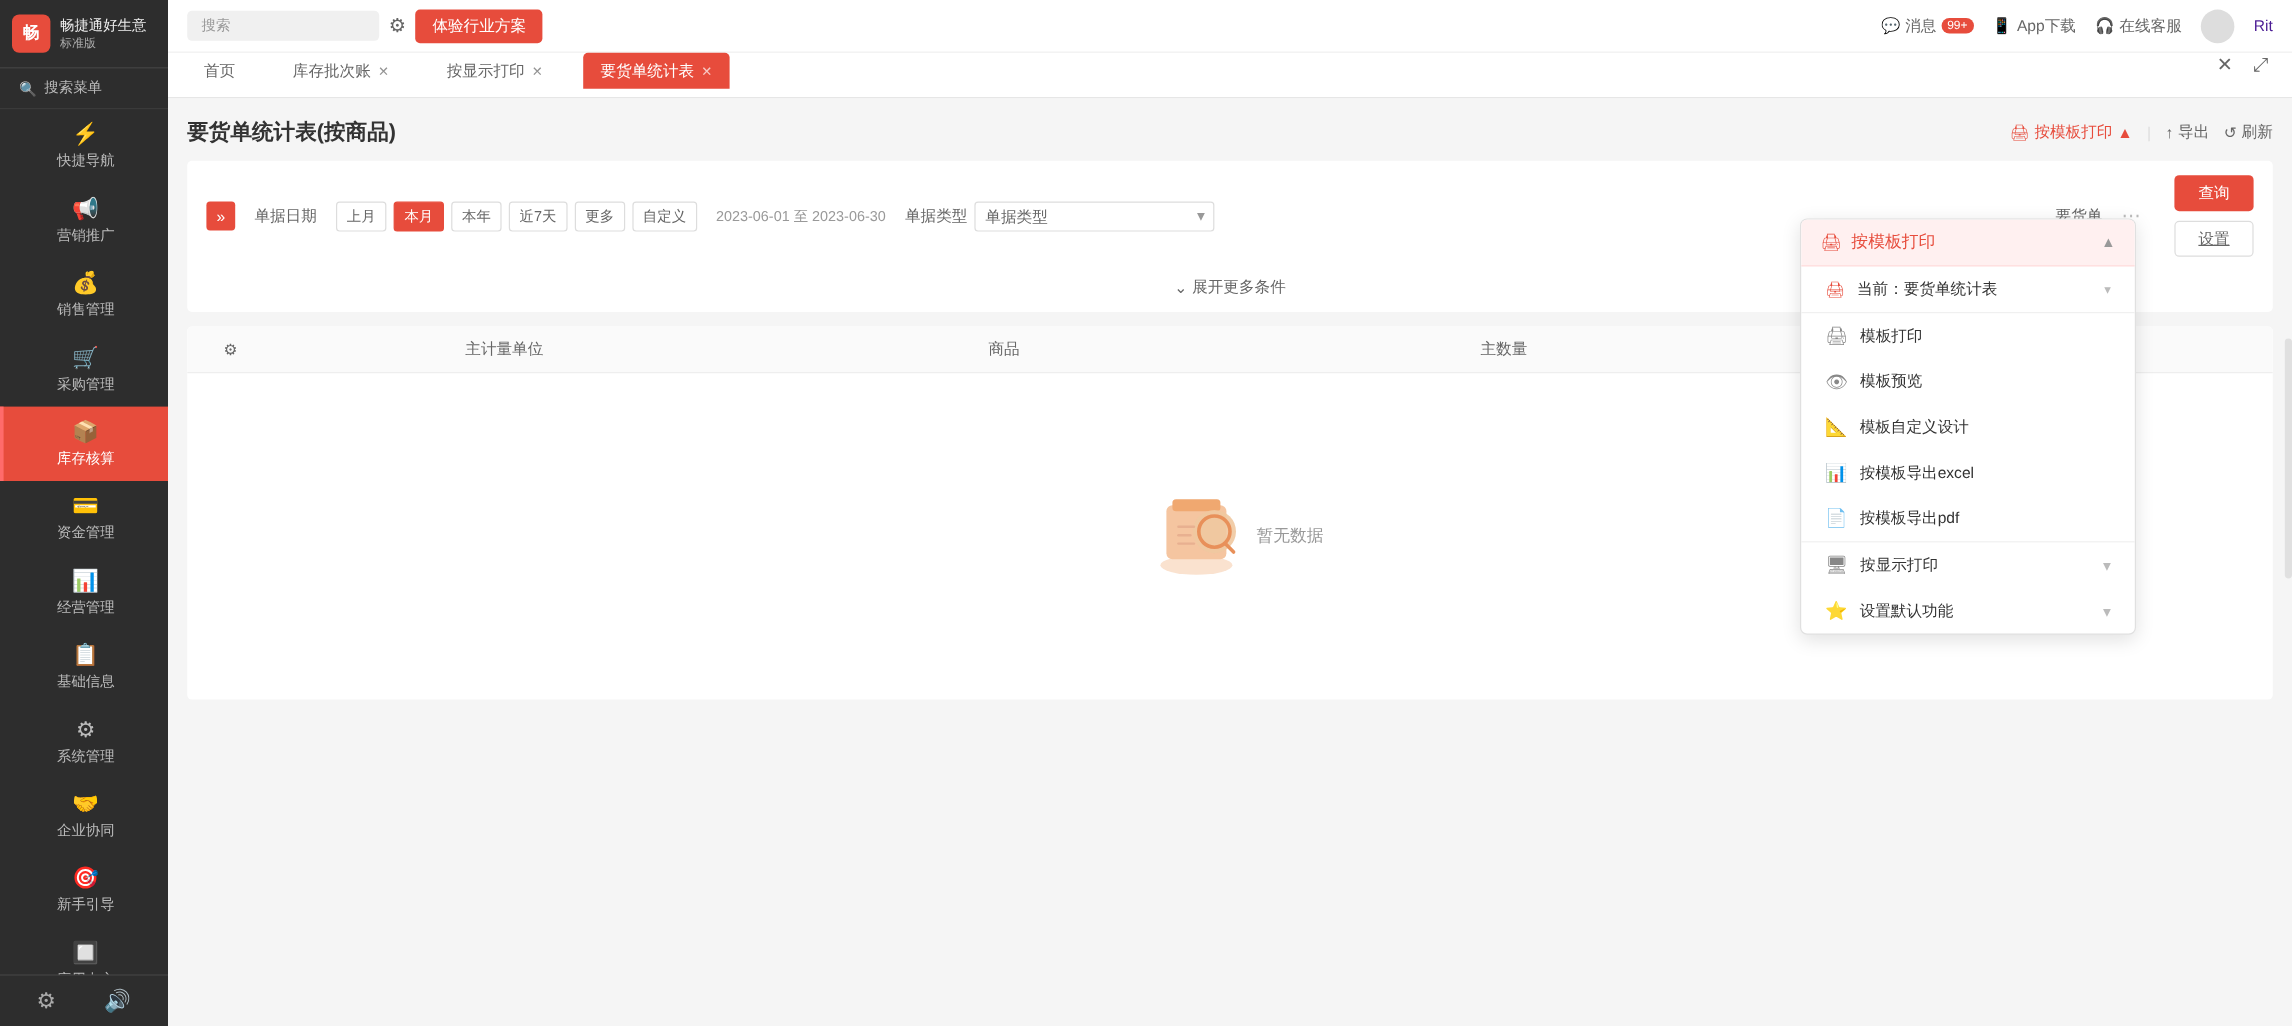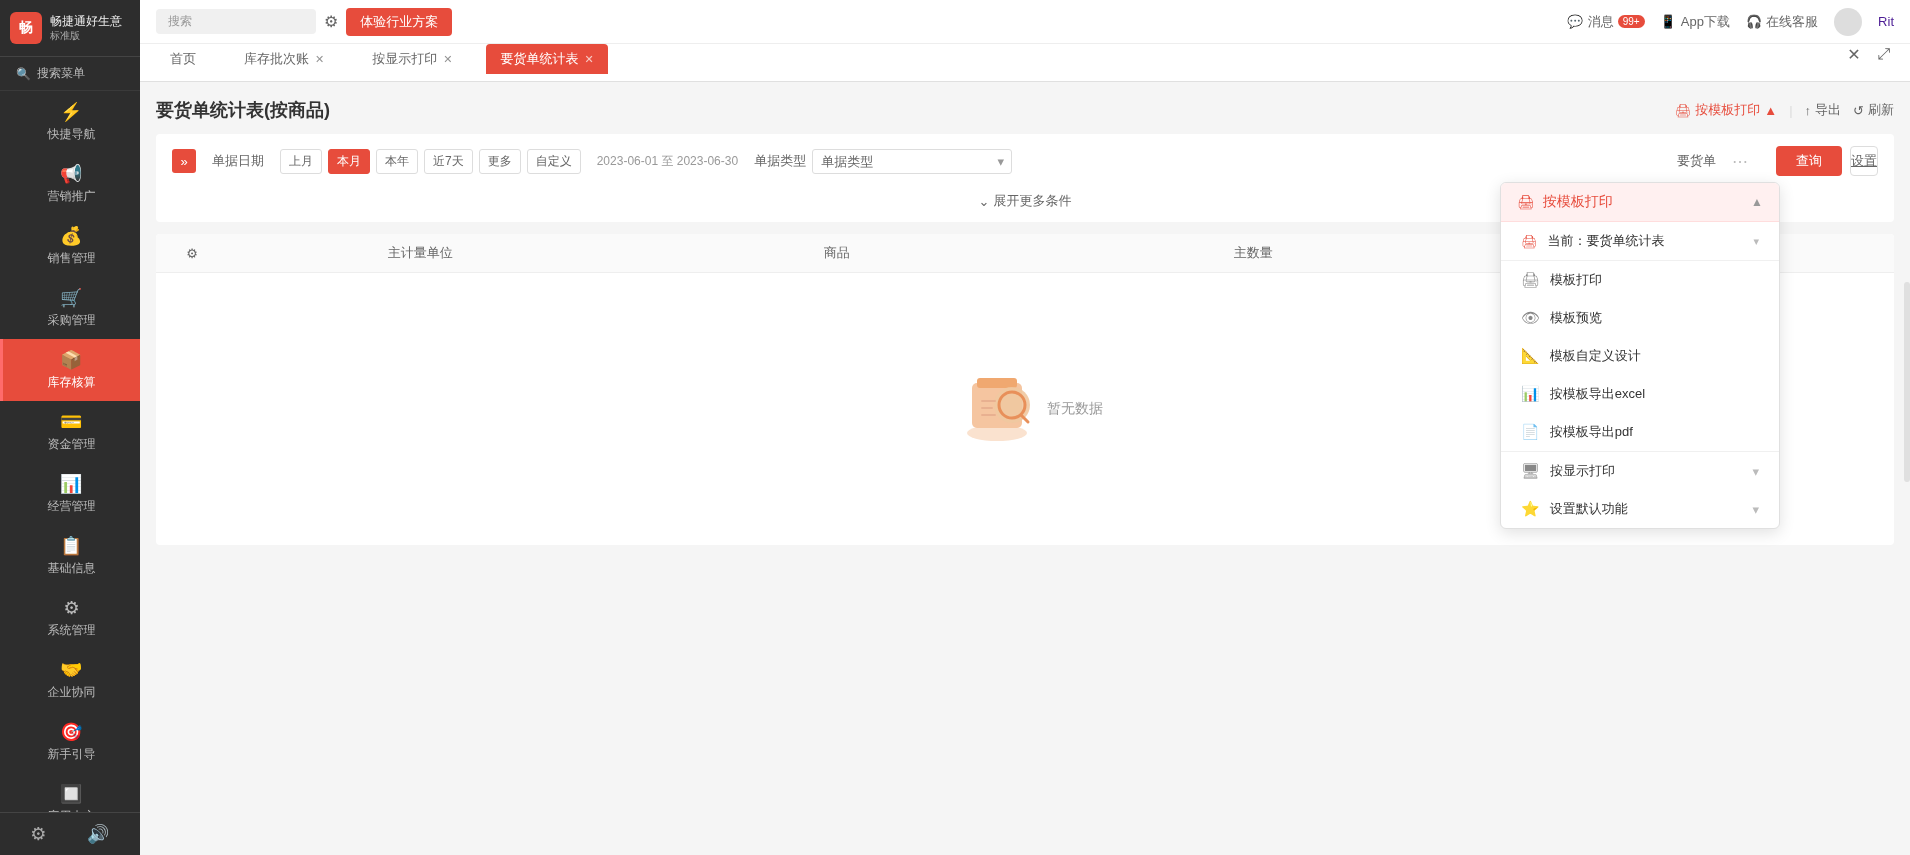--- a/index.html
+++ b/index.html
@@ -523,21 +523,21 @@
             <select class="filter-select">
               <option>单据类型</option>
               <option>要货单</option>
             </select>
           </div>
         </div>
 
         <span style="color:#666;font-size:13px;margin-left:auto;">要货单</span>
         <span style="color:#bbb;font-size:16px;">⋯</span>
 
-        <div style="margin-left:12px;display:flex;gap:8px;">
+        <div style="margin-left:12px;display:flex;gap:8px;flex-direction:column;">
           <button class="btn-query">查询</button>
           <button class="btn-settings">设置</button>
         </div>
       </div>
       <div class="expand-row">
         <button class="expand-btn">
           <span>⌄</span>
           <span>展开更多条件</span>
         </button>
       </div>

